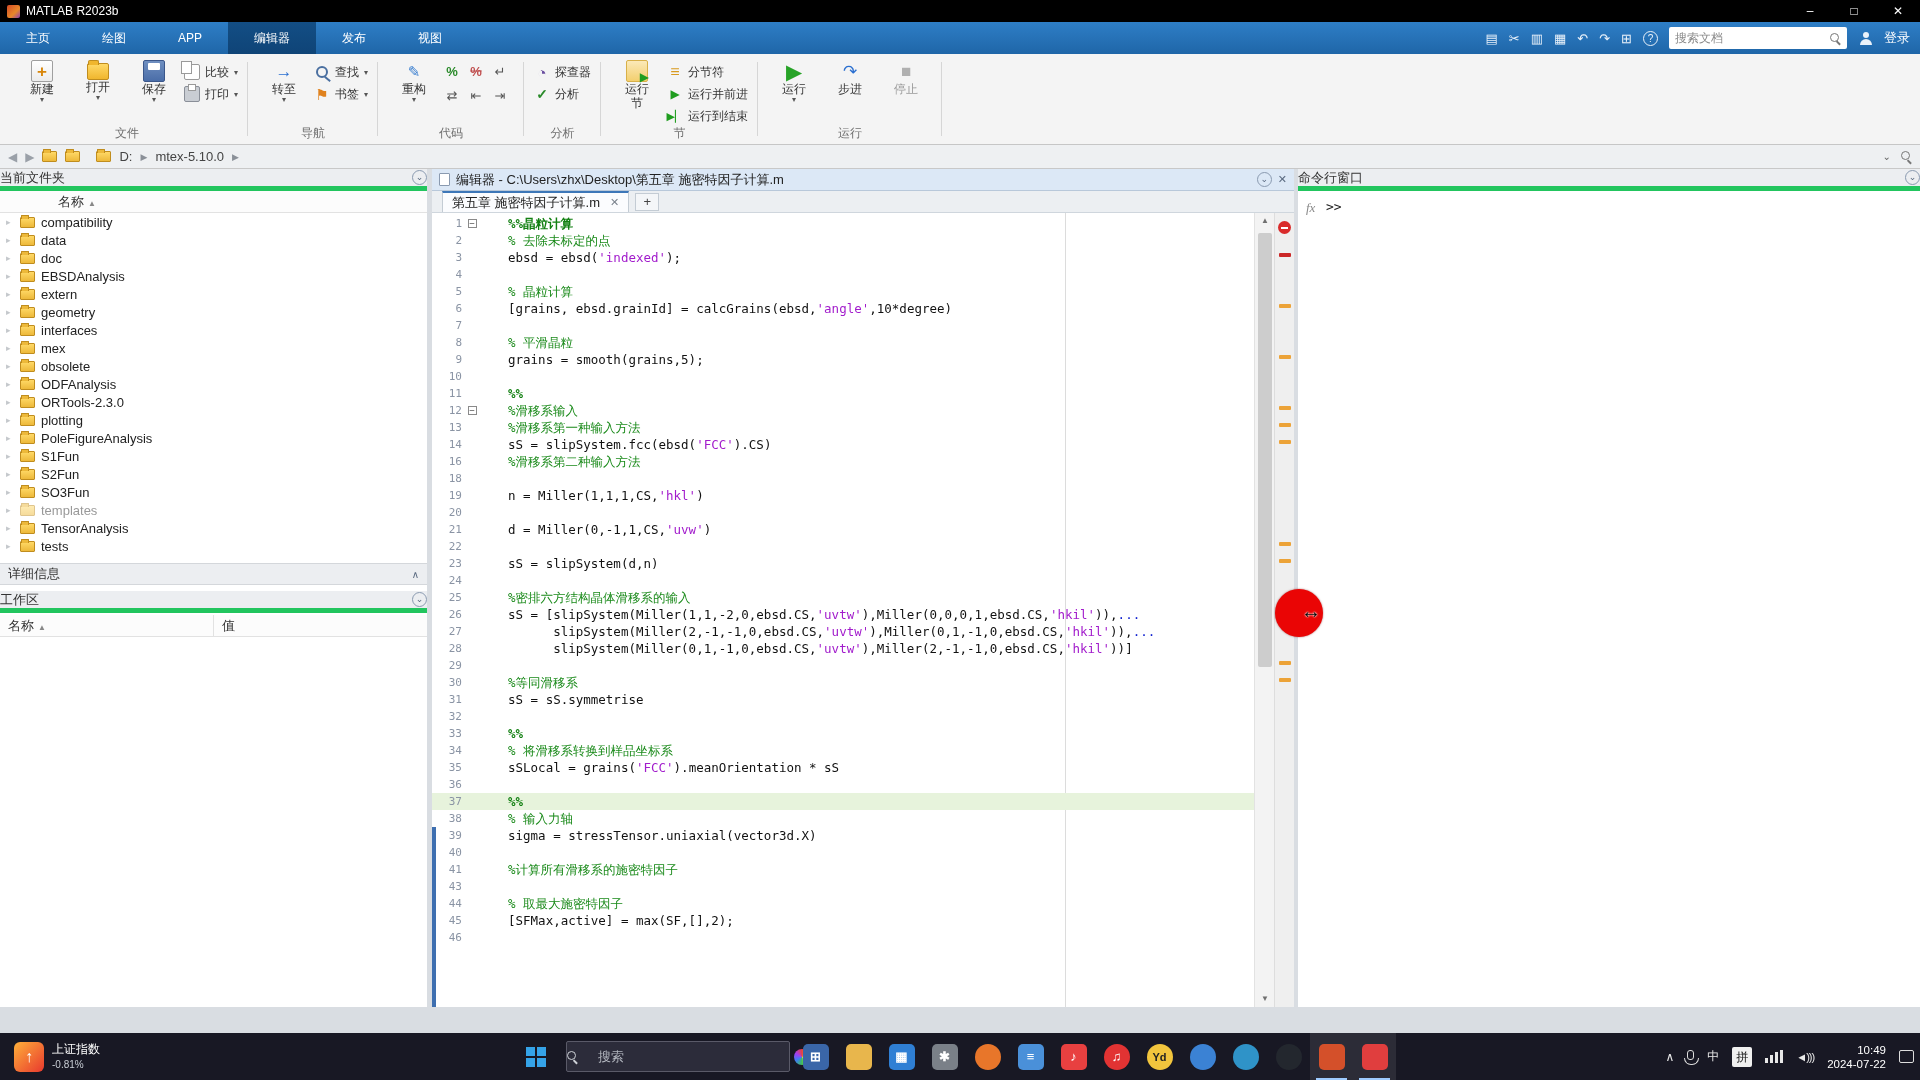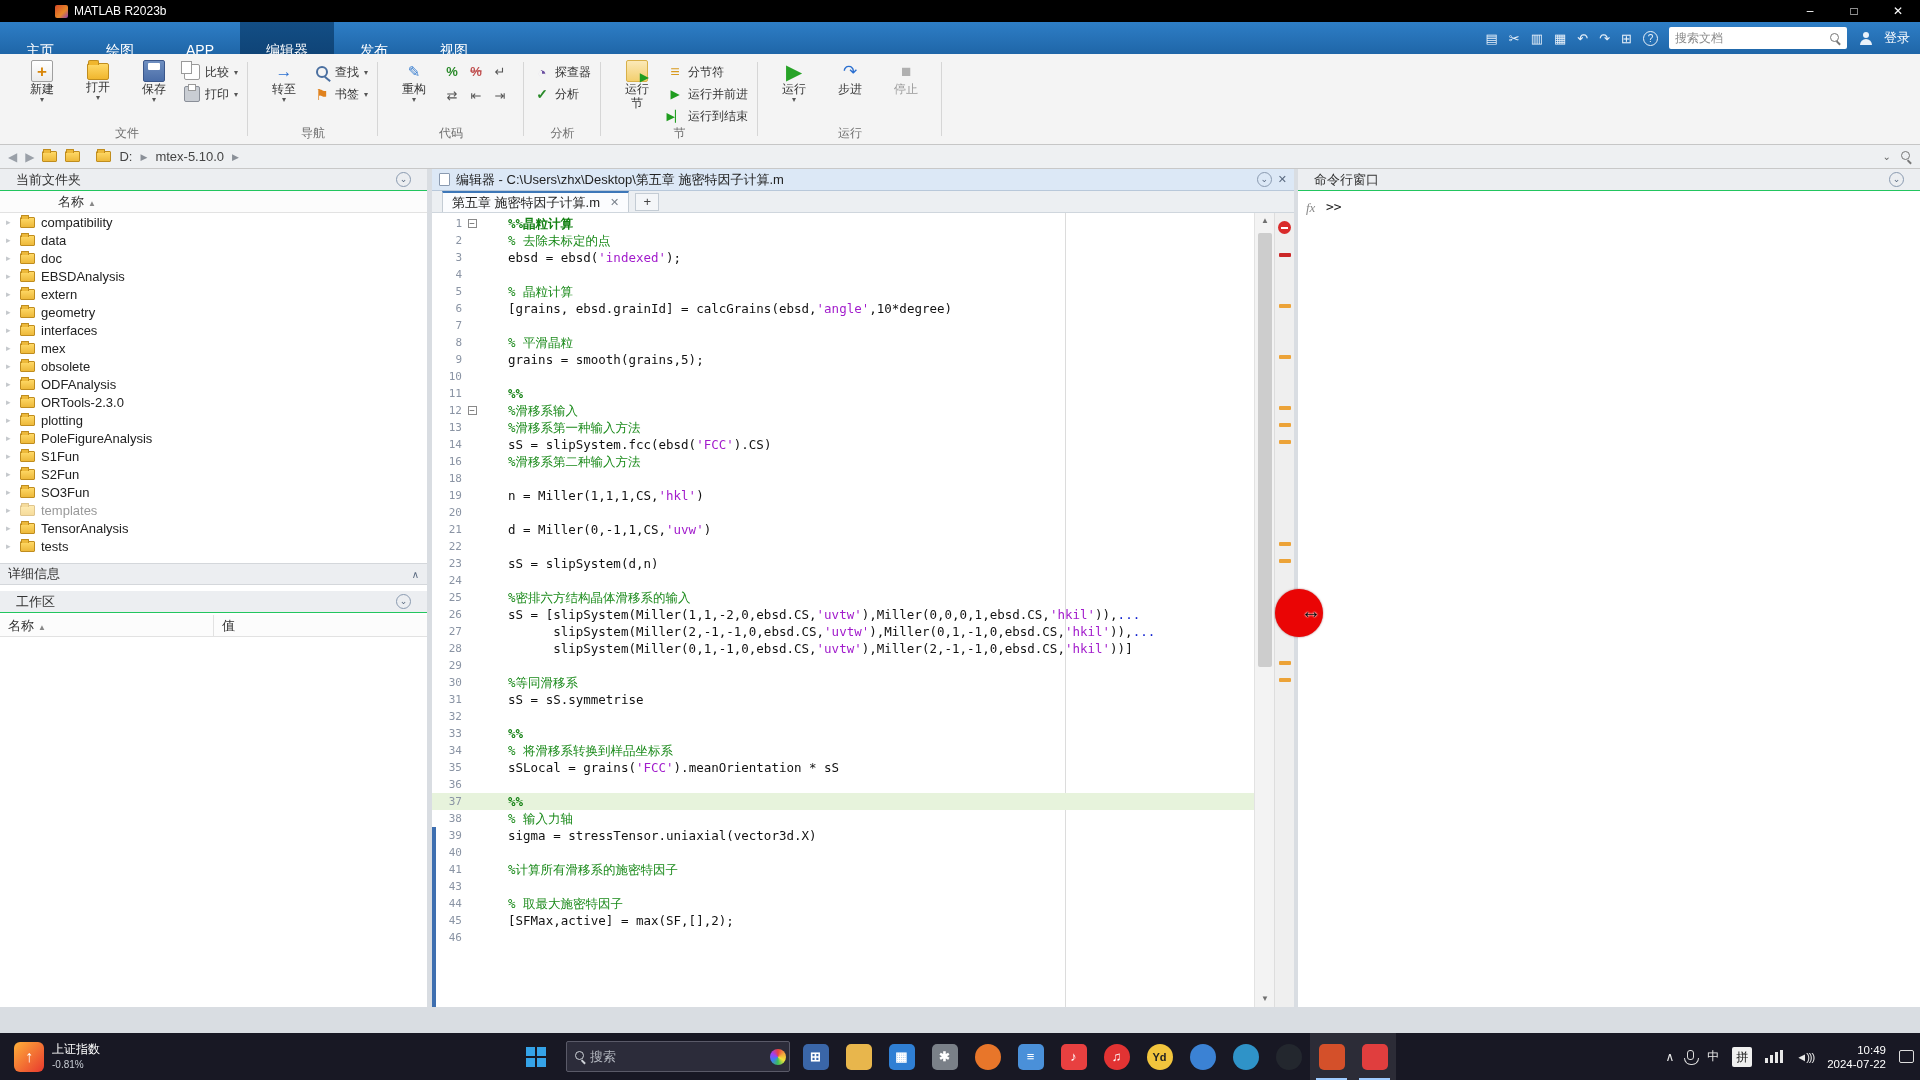--- a/index.html
+++ b/index.html
@@ -1,28 +1,28 @@
 <!DOCTYPE html>
 <html><head>
 <meta charset="utf-8">
 <style>
   * { margin:0; padding:0; box-sizing:border-box; }
   html,body { width:1920px; height:1080px; overflow:hidden; font-family:"Liberation Sans",sans-serif; }
   .screen { position:relative; width:1920px; height:1080px; background:#d9dde2; }
 
   
-  .tbar { position:absolute; left:0; top:0; width:1920px; height:22px; background:#000; color:#fff; display:flex; align-items:center;padding-left:48px; }
+  .tbar { position:absolute; left:0; top:0; width:1920px; height:22px; background:#000; color:#fff; display:flex; align-items:center; }
   .appicon { width:13px; height:13px; margin:0 6px 0 7px; border-radius:2px; background:linear-gradient(135deg,#d44a26,#e8882a 60%,#8d3fb0); }
   .ttext { font-size:12px; }
   .wctrl { margin-left:auto; display:flex; height:100%; }
   .wctrl span { width:44px; text-align:center; line-height:22px; font-size:12px; color:#fff; }
 
   
   .rtabs { position:absolute; left:0; top:22px; width:1920px; height:32px; background:linear-gradient(#2e7ec6,#1f66a8); display:flex; align-items:stretch; color:#fff; }
-  .rtab { padding:12px 26px; line-height:32px; font-size:14px; }
+  .rtab { padding:0 26px; line-height:32px; font-size:12px; }
   .rtab.active { background:linear-gradient(#155globalThis;) }
   .rtab.active { background:linear-gradient(#134e85,#0f4477); }
   .qa { margin-left:auto; display:flex; align-items:center; gap:11px; padding-right:10px; }
   .qicon { font-size:13px; color:#eaf2fa; line-height:1; }
   .qicon.help { width:15px; height:15px; border:1px solid #eaf2fa; border-radius:50%; font-size:10px; line-height:13px; text-align:center; }
   .docsearch { width:178px; height:22px; background:#fff; border-radius:2px; display:flex; align-items:center; padding:0 6px; }
   .docsearch input { border:none; outline:none; flex:1; font-size:12px; color:#333; font-family:"Liberation Sans",sans-serif; }
   .docsearch input::placeholder { color:#8a8a8a; }
   .mag { width:11px; height:11px; position:relative; flex:none; }
   .mag::before { content:""; position:absolute; left:0; top:0; width:7px; height:7px; border:1.5px solid #777; border-radius:50%; }
@@ -86,21 +86,21 @@
   .abar { position:absolute; left:0; top:145px; width:1920px; height:24px; background:#eef0f2; border-bottom:1px solid #c8c8c8; display:flex; align-items:center; padding:0 8px; gap:8px; font-size:13px; color:#444; }
   .navic { color:#9aa0a8; font-size:12px; }
   .fico { display:inline-block; width:15px; height:11px; background:linear-gradient(#ffd967,#edb93a); border:1px solid #c08d1e; border-radius:1px; position:relative; flex:none; }
   .fico::before { content:""; position:absolute; top:-3px; left:0; width:6px; height:3px; background:#edb93a; border:1px solid #c08d1e; border-bottom:none; border-radius:1px 1px 0 0; }
   .fico.dim { opacity:.5; }
   .bc-sep { color:#8a9098; font-size:9px; }
   .abar-right { margin-left:auto; display:flex; align-items:center; gap:10px; color:#666; }
 
   
   .panel { position:absolute; background:#fff; }
-  .ph { height:22px; background:#eceef1; border-bottom:1px solid #22c55e; display:flex; align-items:center; padding:0 16px; font-size:13px; color:#333; }
+  .ph { height:22px; background:#eceef1; border-bottom:5px solid #22c55e; display:flex; align-items:center; padding:0 0; font-size:13px; color:#333; }
   .ph.focus { background:#dce8f6; border-bottom:1px solid #b8c8da; }
   .ph-right { margin-left:auto; display:flex; align-items:center; gap:6px; }
   .ph-circle { width:15px; height:15px; border:1px solid #8a9ab0; border-radius:50%; color:#5a6a80; font-size:9px; line-height:13px; text-align:center; }
   .ph-x { color:#5a6a80; font-size:11px; }
 
   
   .leftpanel { left:0; top:169px; width:427px; height:838px; }
   .colhead { position:absolute; left:0; top:22px; width:427px; height:22px; background:#fcfcfc; border-bottom:1px solid #e2e2e2; font-size:13px; color:#333; line-height:21px; padding-left:58px; }
   .sorticon { font-size:8px; color:#888; margin-left:4px; }
   .folderlist { position:absolute; left:0; top:44px; width:427px; height:350px; overflow:hidden; }
@@ -160,21 +160,21 @@
   
   .taskbar { position:absolute; left:0; top:1033px; width:1920px; height:47px; background:#181824; }
   .widget { position:absolute; left:6px; top:0; height:47px; display:flex; align-items:center; gap:8px; padding:0 8px; }
   .wicon { width:30px; height:30px; border-radius:6px; background:linear-gradient(135deg,#ffb03a,#e8392e); color:#fff; font-size:16px; font-weight:bold; text-align:center; line-height:30px; }
   .wtxt { display:flex; flex-direction:column; justify-content:center; line-height:15px; }
   .wtitle { color:#fff; font-size:12px; }
   .wval { color:#c8cdd4; font-size:10px; }
   .startbtn { position:absolute; left:512px; top:0; width:48px; height:47px; display:flex; align-items:center; justify-content:center; }
   .winlogo { display:grid; grid-template-columns:9px 9px; grid-template-rows:9px 9px; gap:2px; }
   .winlogo div { background:#35a3e8; }
-  .tsearch { position:absolute; left:566px; top:8px; width:224px; height:31px; background:#2c2c3a; border:1px solid #5a5a68; border-radius:2px; display:flex; align-items:center; padding:0 8px; gap:4px; }
+  .tsearch { position:absolute; left:566px; top:8px; width:224px; height:31px; background:#2c2c3a; border:1px solid #5a5a68; border-radius:2px; display:flex; align-items:center; padding:0 0; gap:20px; }
   .tsearch .mag::before { border-color:#cfd3d8; }
   .tsearch .mag::after { background:#cfd3d8; }
   .tsearch input { flex:1; background:transparent; border:none; outline:none; color:#ddd; font-size:13px; font-family:"Liberation Sans",sans-serif; }
   .tsearch input::placeholder { color:#b4b8c0; }
   .tscolor { width:16px; height:16px; border-radius:50%; background:conic-gradient(#e84040,#f2a63d,#f2e23d,#3dbf57,#3d7ef2,#a23df2,#e84040); flex:none; }
   .apps { position:absolute; left:794px; top:0; height:47px; display:flex; }
   .app { width:43px; height:47px; display:flex; align-items:center; justify-content:center; position:relative; }
   .app.active { background:rgba(255,255,255,.09); }
   .app.active::after { content:""; position:absolute; left:6px; right:6px; bottom:0; height:2px; background:#9ecbff; }
   .appic { width:26px; height:26px; border-radius:5px; color:#fff; font-size:13px; font-weight:bold; text-align:center; line-height:26px; }

